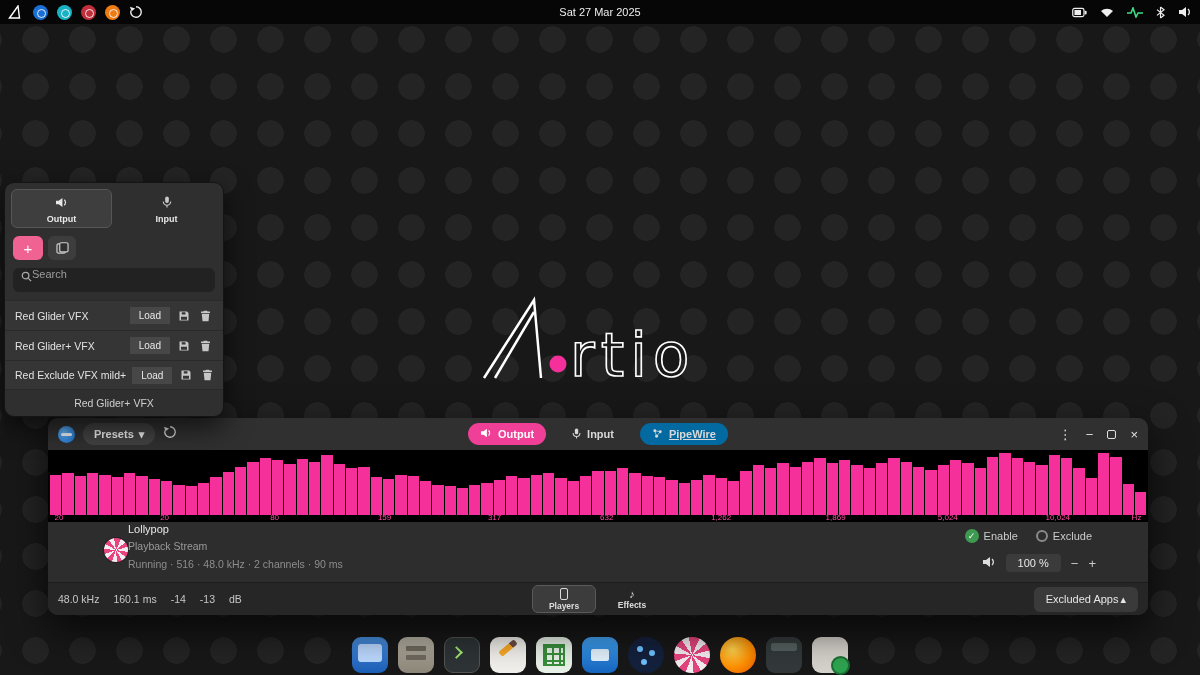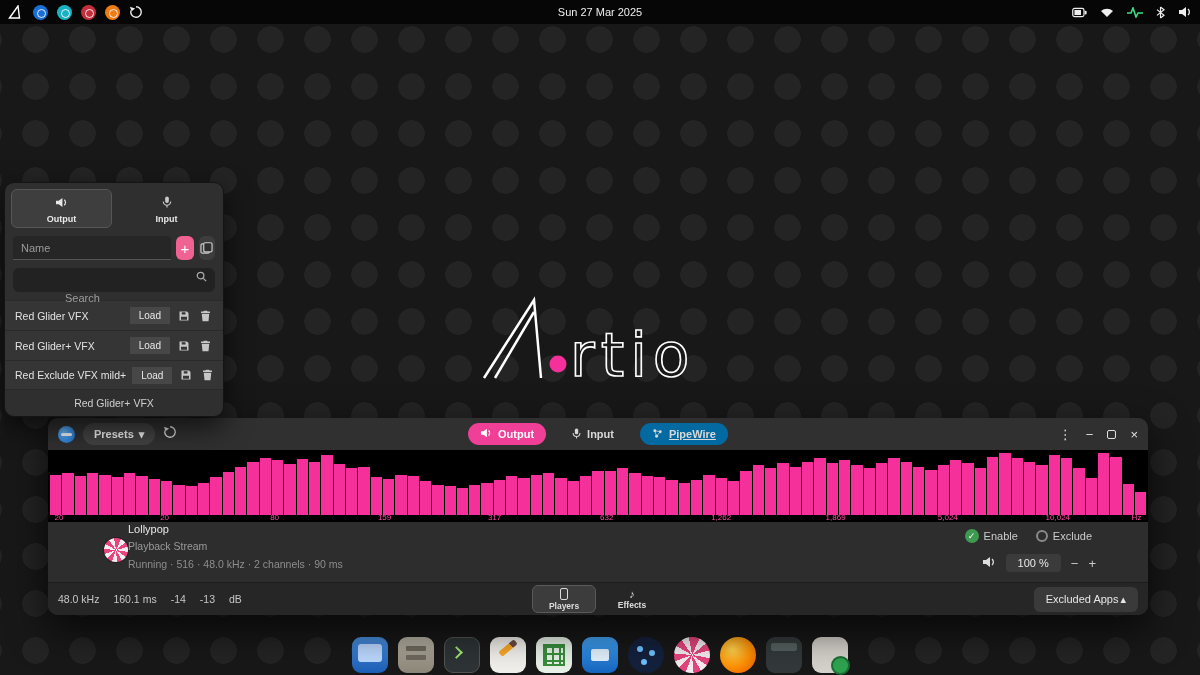--- a/index.html
+++ b/index.html
@@ -41,21 +41,21 @@
   .pop-tab .tlabel { font-size:9px; font-weight:bold; color:#e8e8e8; }
   .name-row { display:flex; gap:5px; padding:2px 8px 8px 8px; align-items:center; }
   .name-input { flex:1; height:24px; background:#262626; border:none; border-bottom:1px solid #555;
     border-radius:4px 4px 0 0; color:#ddd; font-size:11px; padding:0 8px; outline:none; }
   .name-input::placeholder { color:#9a9a9a; }
   .plus-btn { width:30px; height:24px; border:none; border-radius:6px; background:#f06292;
     color:#fff; font-size:15px; line-height:1; cursor:pointer; }
   .imp-btn { width:28px; height:24px; border:none; border-radius:6px; background:#3d3d3d; cursor:pointer;
     display:flex; align-items:center; justify-content:center; }
   .search-row { margin:0 8px 8px 8px; height:24px; background:#222; border-radius:6px;
-    display:flex; align-items:flex-end; gap:6px; padding:0 8px;flex-direction:column; }
+    display:flex; align-items:flex-start; padding:0 8px; }
   .search-input { flex:1; background:transparent; border:none; outline:none; color:#ccc; font-size:11px; }
   .search-input::placeholder { color:#9d9d9d; }
   .preset-row { height:30px; display:flex; align-items:center; gap:6px; padding:0 10px;
     background:#353535; border-top:1px solid #2a2a2a; }
   .preset-row:last-child { border-bottom:1px solid #2a2a2a; }
   .pname { flex:1; font-size:10.5px; color:#e2e2e2; white-space:nowrap; }
   .load { background:#474747; color:#e8e8e8; border:none; border-radius:0; font-size:10px;
     padding:3px 9px; cursor:pointer; }
   .ibtn { background:transparent; border:none; cursor:pointer; padding:2px; display:flex; }
   .pop-footer { height:26px; display:flex; align-items:center; justify-content:center;
@@ -170,21 +170,21 @@
     <span class="tb-circle tb-teal"></span>
     <span class="tb-circle tb-red"></span>
     <span class="tb-circle tb-orange"></span>
     <span>
       <svg width="14" height="14" viewBox="0 0 16 16">
           <path d="M8 2 A6 6 0 1 1 2.3 6.2" fill="none" stroke="#eee" stroke-width="1.6"></path>
           <path d="M1 2 L3 7 L7 4 Z" fill="#eee"></path>
         </svg>
     </span>
   </div>
-  <span class="tb-date">Sun 27  Mar 2025</span>
+  <span class="tb-date">Sat 27  Mar 2025</span>
   <div class="topbar-right">
     <span>
       <svg width="15" height="11" viewBox="0 0 16 11">
           <rect x="0.8" y="1" width="12" height="9" rx="2" fill="none" stroke="#eee" stroke-width="1.3"></rect>
           <rect x="13.6" y="3.5" width="2" height="4" rx="1" fill="#eee"></rect>
           <rect x="2.6" y="2.8" width="7" height="5.4" fill="#eee"></rect>
         </svg>
     </span>
     <span>
       <svg width="14" height="11" viewBox="0 0 14 11">
@@ -234,21 +234,20 @@
       <span>
         <svg width="10" height="12" viewBox="0 0 10 13">
             <rect x="3" y="0.5" width="4" height="7" rx="2" fill="#c9c9c9"></rect>
             <path d="M1 6 A4 4 0 0 0 9 6 M5 10 V12.5" fill="none" stroke="#c9c9c9" stroke-width="1.2"></path>
           </svg>
       </span>
       <span class="tlabel">Input</span>
     </div>
   </div>
   <div class="name-row">
-    <input class="name-input" placeholder="Name" style="">
     <button class="plus-btn">+</button>
     <button class="imp-btn">
       <svg width="13" height="12" viewBox="0 0 14 13">
           <rect x="1" y="2" width="9" height="10" rx="1.5" fill="none" stroke="#ccc" stroke-width="1.3"></rect>
           <rect x="4" y="0.8" width="9" height="10" rx="1.5" fill="#2f2f2f" stroke="#ccc" stroke-width="1.3"></rect>
         </svg>
     </button>
   </div>
   <div class="search-row">
     <span>

